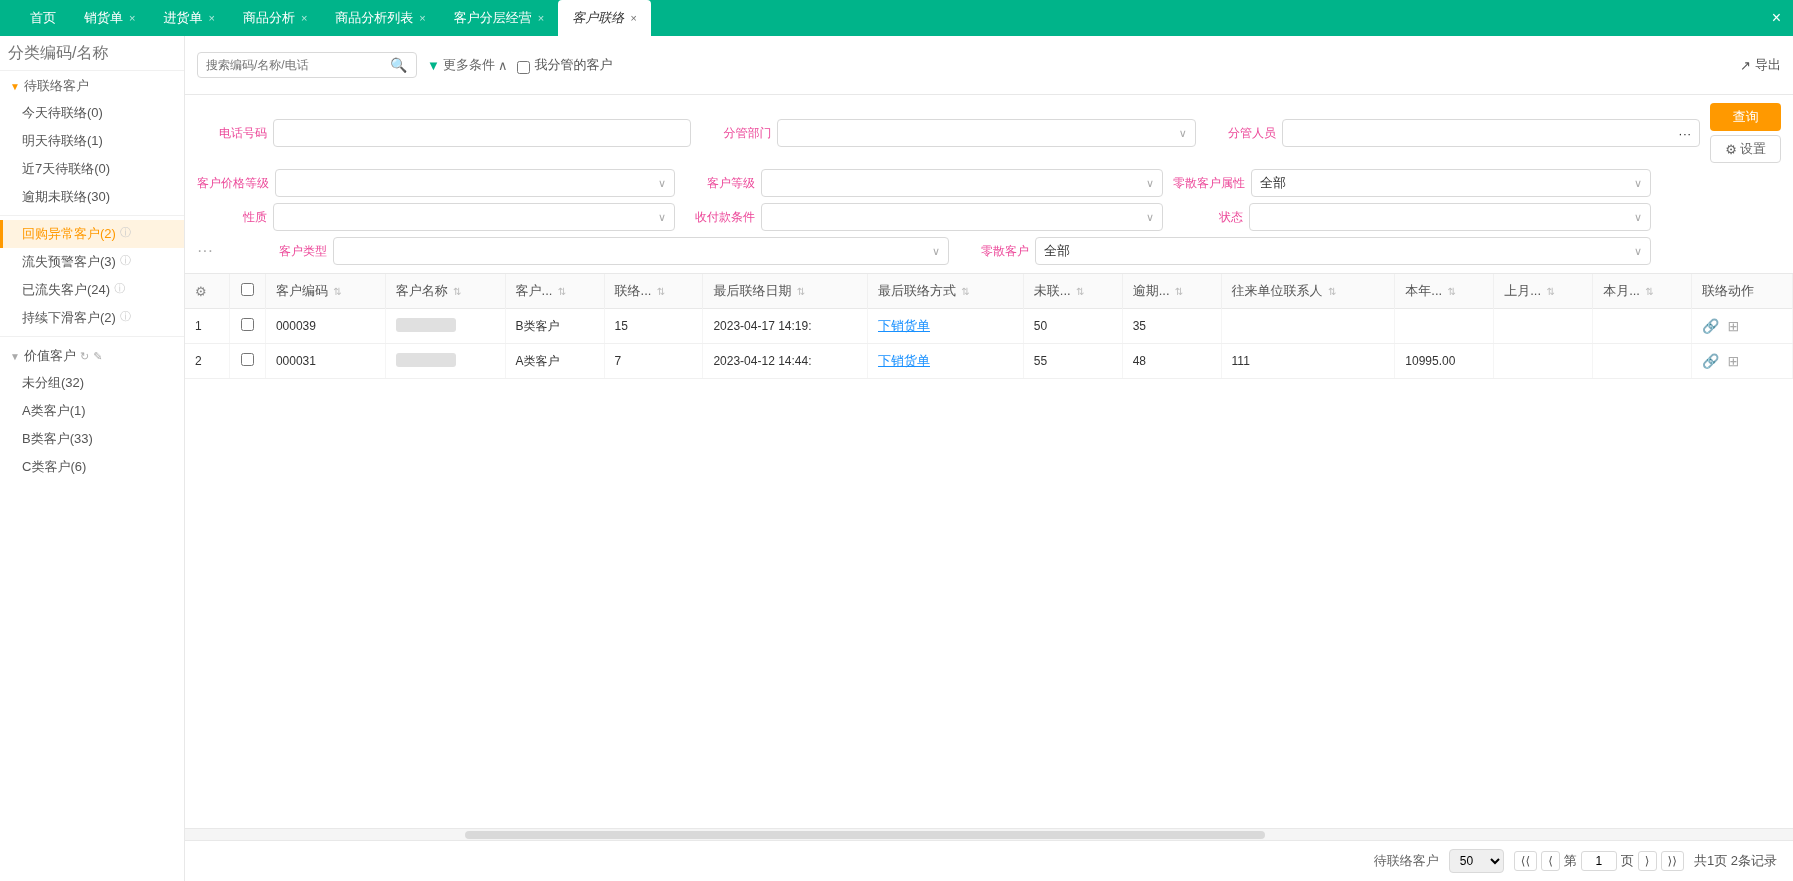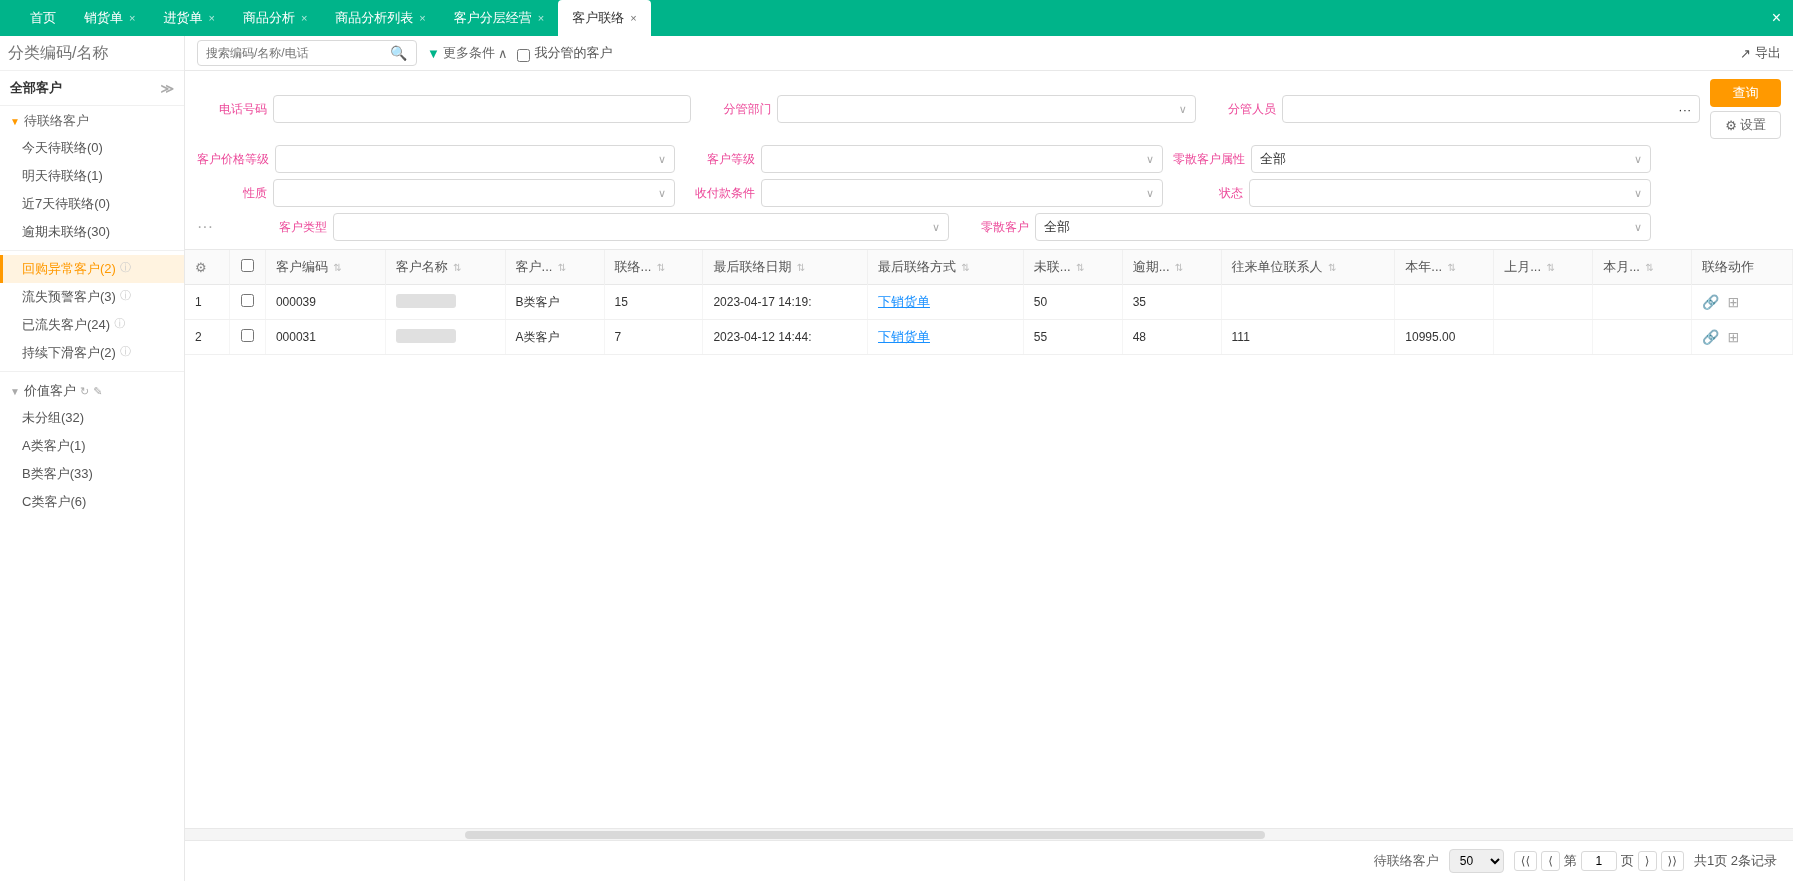--- a/index.html
+++ b/index.html
@@ -21,20 +21,21 @@
       display: flex;
       align-items: center;
       cursor: pointer;
       font-size: 13px;
       white-space: nowrap;
     }
     .top-nav .nav-item.active {
       background: #fff;
       color: #333;
       border-radius: 4px 4px 0 0;
+      font-style: italic;
     }
     .top-nav .nav-item .close-x {
       margin-left: 6px;
       font-size: 11px;
       opacity: 0.7;
     }
     .top-nav .nav-close-all {
       position: absolute;
       right: 12px;
       color: #fff;
@@ -170,21 +171,21 @@
       flex: 1;
       display: flex;
       flex-direction: column;
       overflow: hidden;
       background: #f5f5f5;
     }
 
     
     .toolbar {
       background: #fff;
-      padding: 4px 12px;
+      padding: 16px 12px;
       display: flex;
       align-items: center;
       gap: 10px;
       border-bottom: 1px solid #e8e8e8;
     }
     .search-box {
       display: flex;
       align-items: center;
       border: 1px solid #d9d9d9;
       border-radius: 4px;
@@ -466,24 +467,20 @@
   <div class="nav-close-all">×</div>
 </div>
 
 <div class="main-layout">
 
   <div class="sidebar">
     <div class="sidebar-search">
       <input type="text" placeholder="分类编码/名称" style="">
       <span class="search-icon-wrap">🔍</span>
     </div>
-    <div class="sidebar-section-header">
-      <span>全部客户</span>
-      <span class="collapse-btn">≫</span>
-    </div>
     <div class="sidebar-group-label">
       <span class="triangle">▼</span>
       <span>待联络客户</span>
     </div>
     <div class="sidebar-item">
       <span>今天待联络(0)</span>
     </div>
     <div class="sidebar-item">
       <span>明天待联络(1)</span>
     </div>

